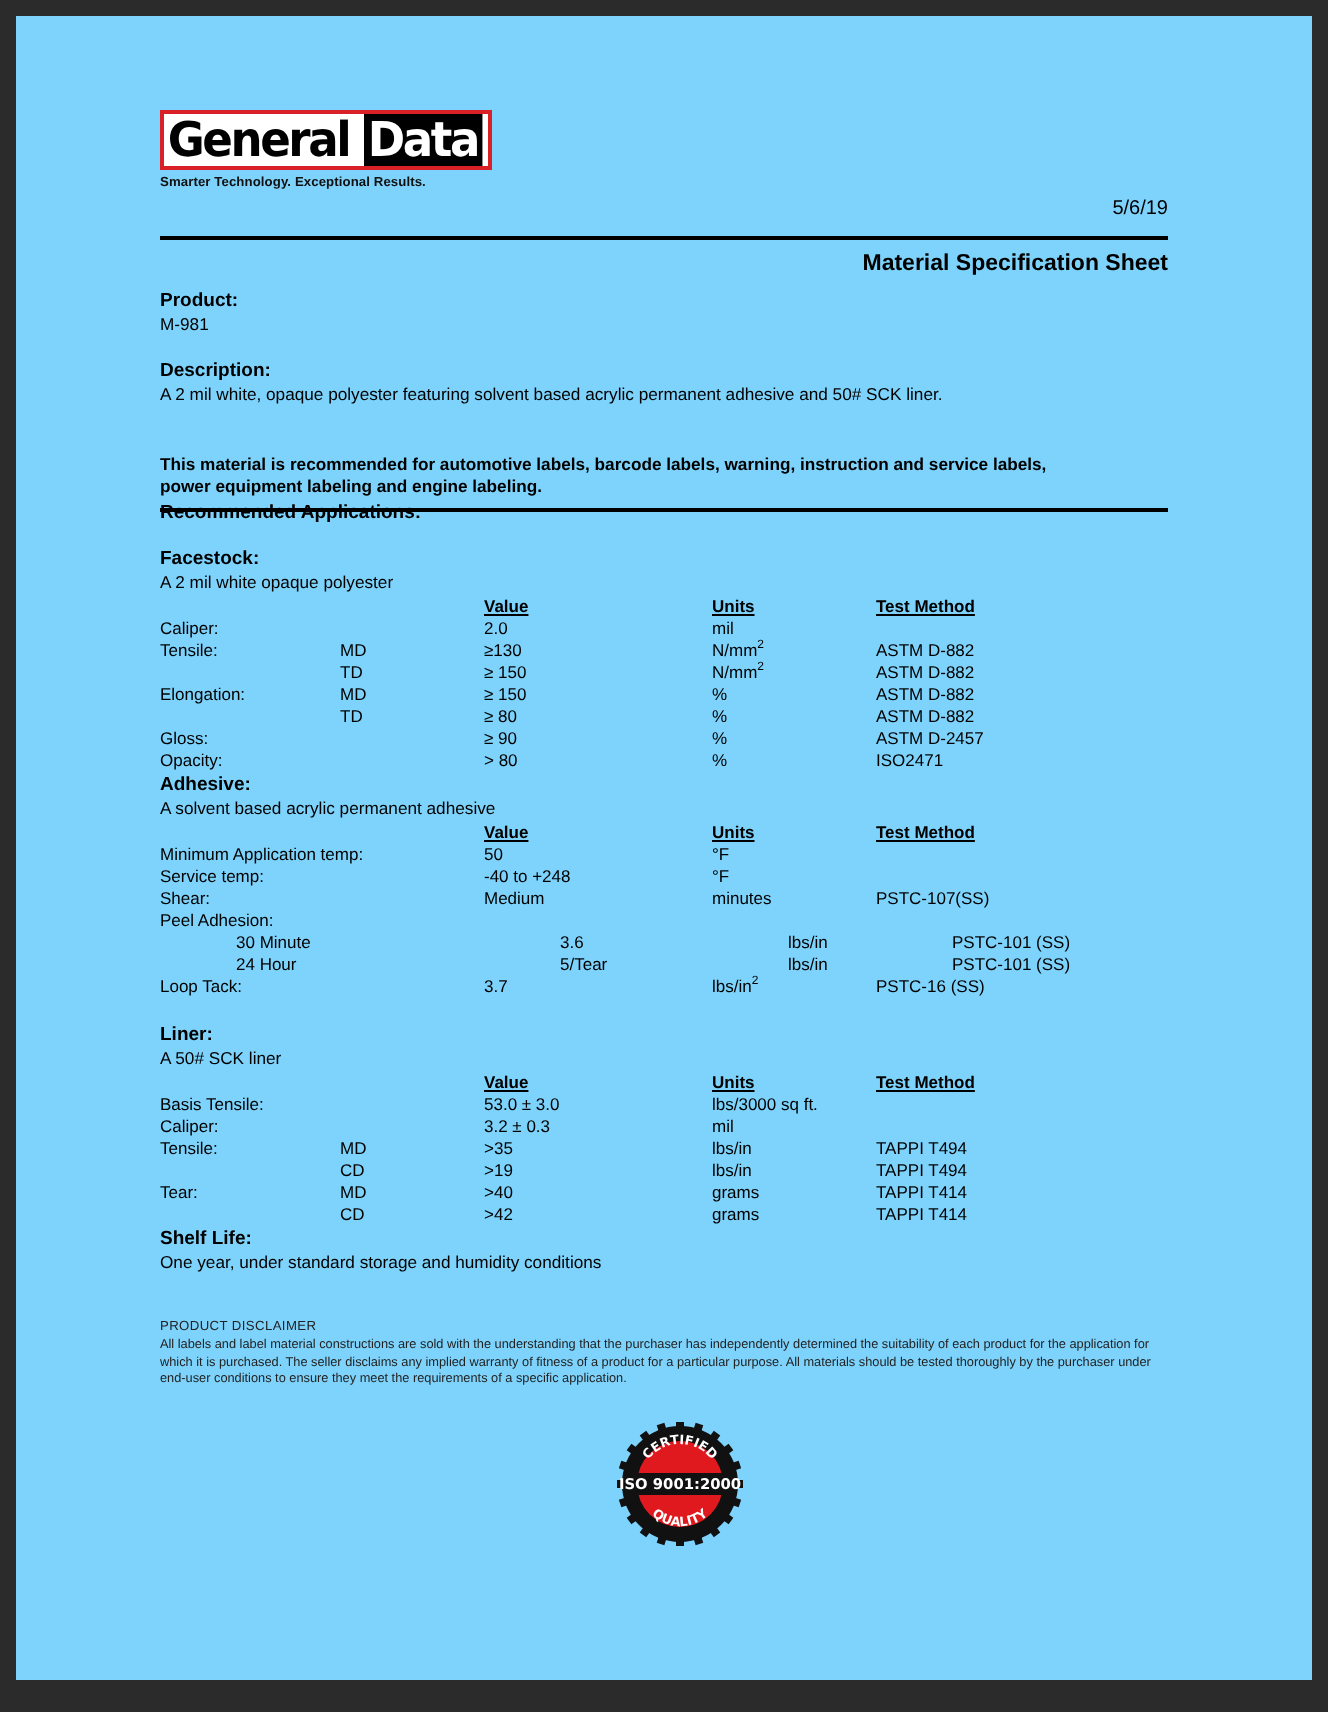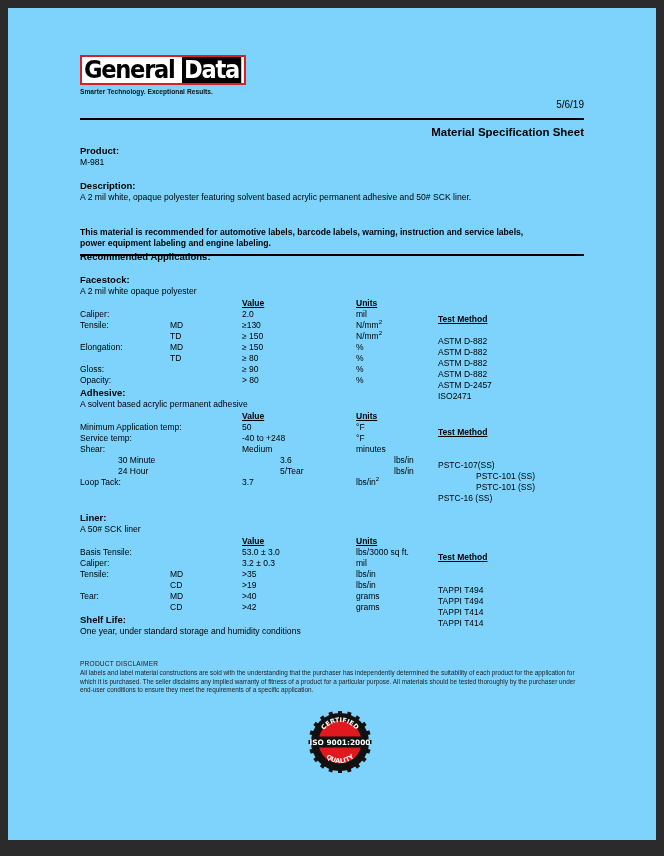--- a/index.html
+++ b/index.html
@@ -133,21 +133,21 @@
   .spec {
     position: absolute;
     left: 72px;
     width: 504px;
     font-size: 8.5px;
     color: #000;
   }
   .spec .row {
     display: flex;
     height: 11px;
-    align-items: center;
+    align-items: flex-end;
     line-height: 11px;
   }
   .spec .c-label  { width: 90px; flex: 0 0 90px; white-space: nowrap; }
   .spec .c-dir    { width: 72px; flex: 0 0 72px; white-space: nowrap; }
   .spec .c-value  { width: 114px; flex: 0 0 114px; white-space: nowrap; }
   .spec .c-units  { width: 82px; flex: 0 0 82px; white-space: nowrap; }
   .spec .c-test   { flex: 1 1 auto; white-space: nowrap; margin-top: 32px; }
   .spec .hdr span {
     font-weight: bold;
     text-decoration: underline;
@@ -302,20 +302,26 @@
           <div class="c-label" style="width: 162px; flex: 0 0 162px;">Service temp:</div>
           <div class="c-value">-40 to +248</div>
           <div class="c-units">°F</div>
           <div class="c-test"></div>
         </div>
         <div class="row">
           <div class="c-label" style="width: 162px; flex: 0 0 162px;">Shear:</div>
           <div class="c-value">Medium</div>
           <div class="c-units">minutes</div>
           <div class="c-test">PSTC-107(SS)</div>
+        </div>
+        <div class="row">
+          <div class="c-label" style="width: 162px; flex: 0 0 162px;">Peel Adhesion:</div>
+          <div class="c-value"></div>
+          <div class="c-units"></div>
+          <div class="c-test"></div>
         </div>
         <div class="row">
           <div class="c-label indent" style="width: 162px; flex: 0 0 162px;">30 Minute</div>
           <div class="c-value">3.6</div>
           <div class="c-units">lbs/in</div>
           <div class="c-test">PSTC-101 (SS)</div>
         </div>
         <div class="row">
           <div class="c-label indent" style="width: 162px; flex: 0 0 162px;">24 Hour</div>
           <div class="c-value">5/Tear</div>

